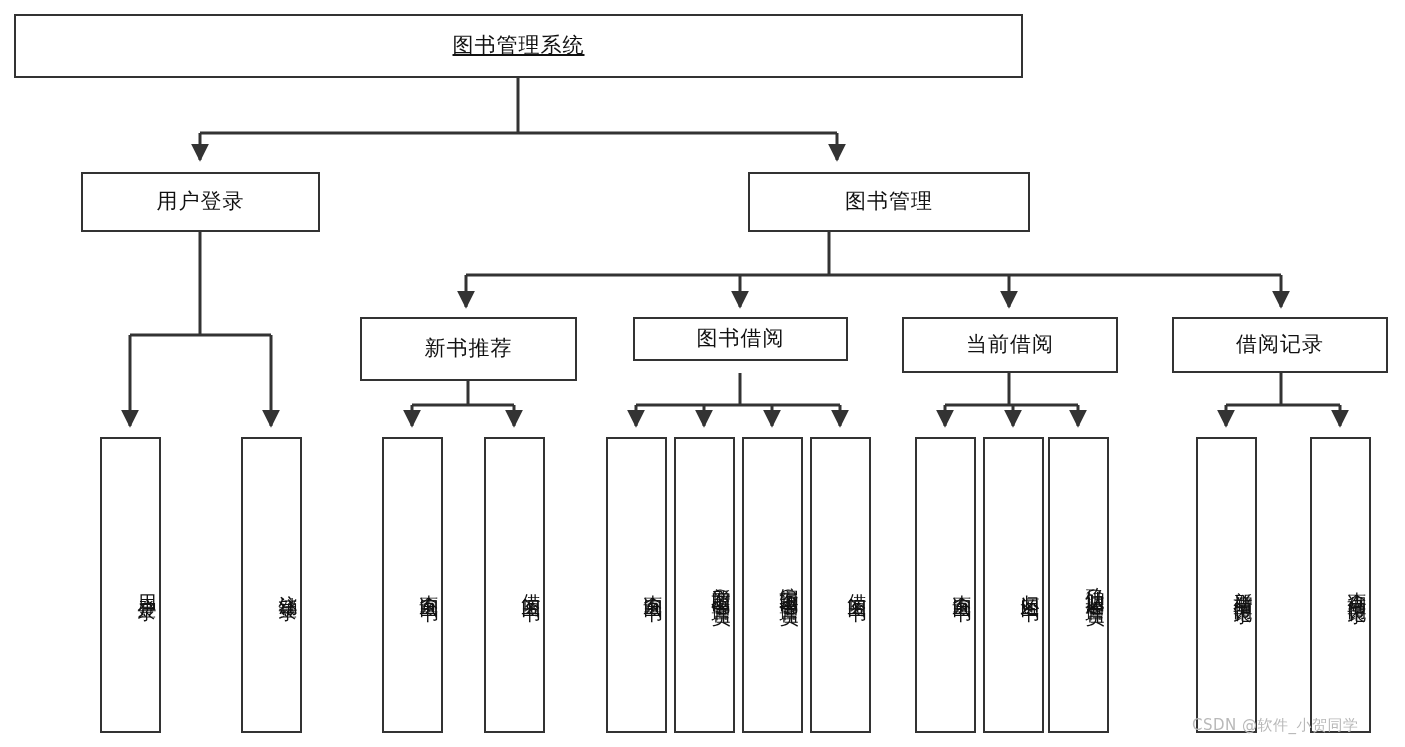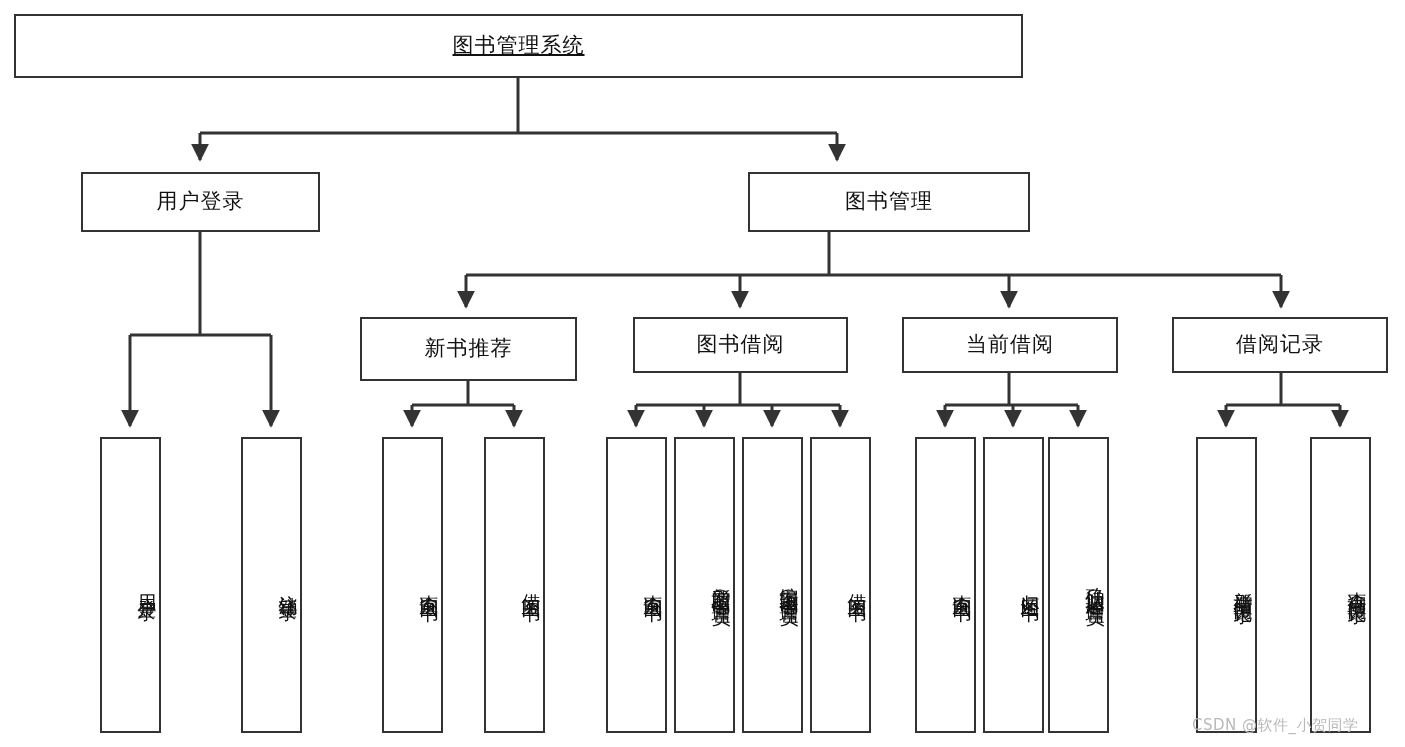--- a/index.html
+++ b/index.html
@@ -120,21 +120,21 @@
   </svg>
 
   <div class="node horiz" style="left:14px; top:14px; width:1009px; height:64px;text-decoration:underline;">图书管理系统</div>
 
   <div class="node horiz" style="left:81px; top:172px; width:239px; height:60px;">用户登录</div>
 
   <div class="node horiz" style="left:712px; top:172px; width:282px; height:60px;margin-left:36px;">图书管理</div>
 
   <div class="node horiz" style="left:360px; top:317px; width:217px; height:64px;">新书推荐</div>
 
-  <div class="node horiz" style="left:633px; top:317px; width:215px; height:56px;">图书借阅</div>
+  <div class="node horiz" style="left:633px; top:317px; width:215px; height:44px;">图书借阅</div>
 
   <div class="node horiz" style="left:902px; top:317px; width:216px; height:56px;">当前借阅</div>
 
   <div class="node horiz" style="left:1172px; top:317px; width:216px; height:56px;">借阅记录</div>
 
   <div class="node vert" style="left:100px; top:437px; width:61px; height:296px;">用户登录</div>
 
   <div class="node vert" style="left:241px; top:437px; width:61px; height:296px;">注销登录</div>
 
   <div class="node vert" style="left:382px; top:437px; width:61px; height:296px;">查询图书</div>

